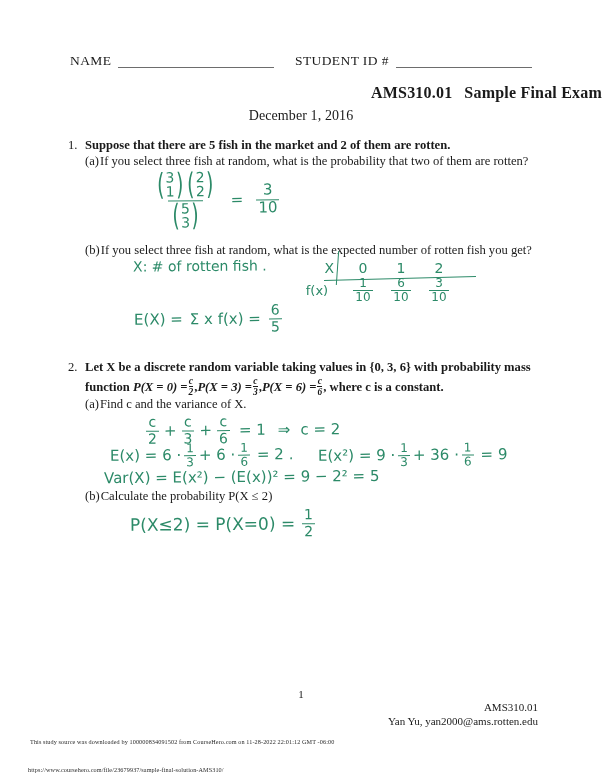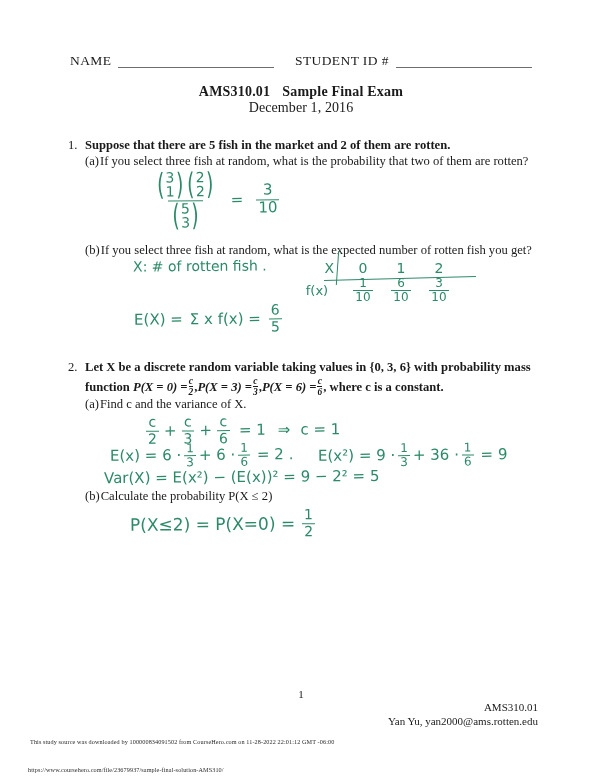--- a/index.html
+++ b/index.html
@@ -51,28 +51,29 @@
 
   
   .title-block {
     position: absolute;
     left: 0;
     top: 84px;
     width: 602px;
     text-align: center;
   }
   .exam-title {
-    font-size: 14px;
+    font-size: 16px;
     font-weight: bold;
     letter-spacing: .2px;
+    text-align: right;
   }
   .exam-title .code { margin-right: 12px; }
   .exam-date {
     font-size: 14px;
-    margin-top: 0;
+    margin-top: 6px;
     letter-spacing: .1px;
   }
 
   
   .q {
     position: absolute;
     left: 68px;
     width: 470px;
   }
   .q-line {
@@ -392,21 +393,21 @@
         <span class="n">c</span>
         <span class="d">3</span>
       </span>
       <span style="margin:0 2px;">+</span>
       <span class="fr" style="font-size:14px;">
         <span class="n">c</span>
         <span class="d">6</span>
       </span>
       <span style="margin-left:6px;">= 1</span>
       <span style="margin-left:12px;">⇒</span>
-      <span style="margin-left:10px;">c = 1</span>
+      <span style="margin-left:10px;">c = 2</span>
     </div>
   </div>
 
   <div class="hw tilt-2" style="left:110px; top:442px; font-size:15px;">
     <div class="hw-row">
       <span>E(x) = 6 ·</span>
       <span class="fr" style="font-size:12px;">
         <span class="n">1</span>
         <span class="d">3</span>
       </span>

